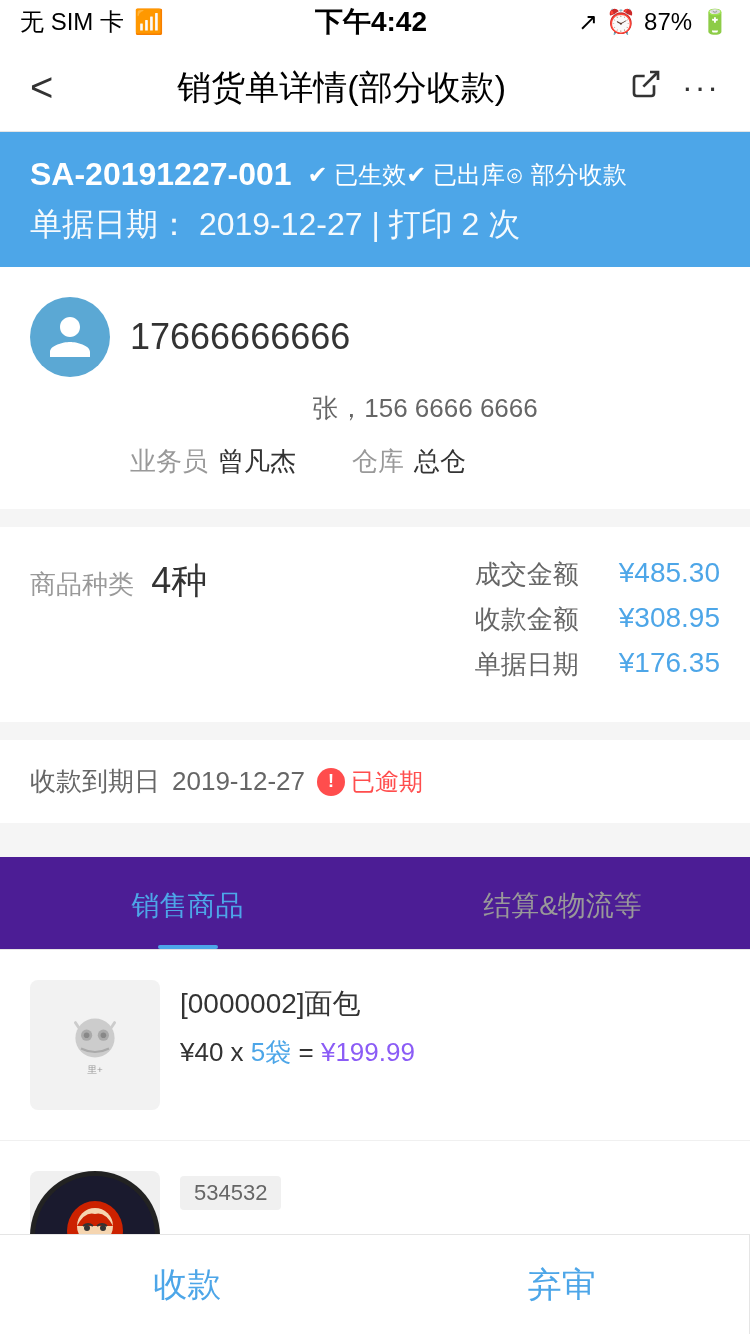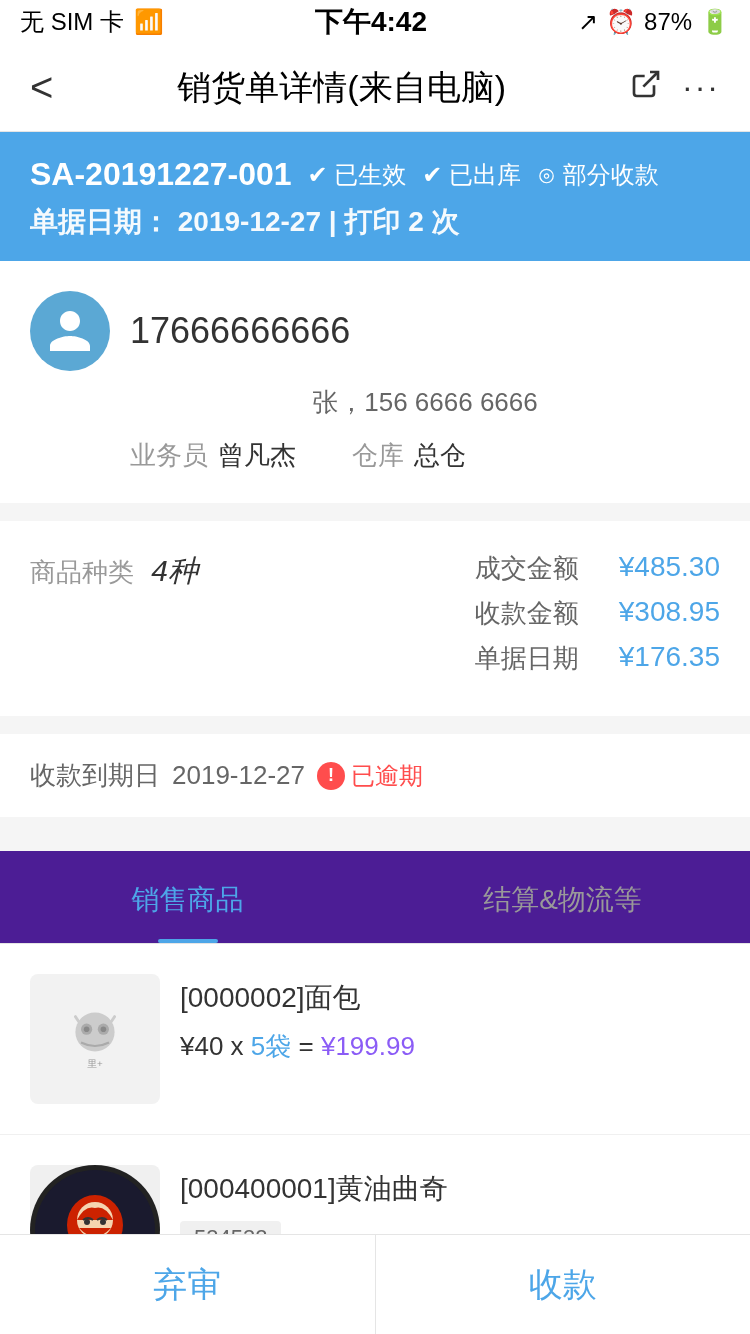--- a/index.html
+++ b/index.html
@@ -57,35 +57,33 @@
       gap: 16px;
       margin-bottom: 10px;
     }
     .order-id {
       font-size: 32px;
       font-weight: bold;
       color: #fff;
     }
     .status-badges {
       display: flex;
-      gap: 16px;
       align-items: center;
     }
     .badge {
       font-size: 24px;
       color: #fff;
       display: flex;
       align-items: center;
       gap: 4px;
     }
     .order-date {
-      font-size: 28px;
+      font-size: 32px;
       color: #fff;
       opacity: 0.95;
-      font-weight: bold;
     }
 
     
     .customer-section {
       background: #fff;
       padding: 30px;
       margin-bottom: 2px;
       text-align: center;
     }
     .customer-row {
@@ -135,21 +133,21 @@
     .summary-section {
       background: #fff;
       padding: 30px;
       margin-bottom: 2px;
       display: flex;
       justify-content: space-between;
       align-items: flex-start;
     }
     .summary-left { font-size: 26px; color: #333; }
     .summary-left-label { color: #999; }
-    .summary-left-value { font-size: 30px; margin-left: 10px; font-style: italic; }
+    .summary-left-value { font-size: 36px; margin-left: 10px; }
     .summary-right { text-align: right; }
     .summary-row {
       display: flex;
       justify-content: space-between;
       gap: 40px;
       margin-bottom: 10px;
       font-size: 26px;
     }
     .summary-row-label { color: #666; }
     .summary-row-value { color: #4da6e8; font-size: 28px; }
@@ -318,21 +316,21 @@
   <div class="status-bar-right">
     <span>↗</span>
     <span>⏰</span>
     <span>87%</span>
     <span>🔋</span>
   </div>
 </div>
 
 <div class="nav-bar">
   <span class="nav-back">&lt;</span>
-  <span class="nav-title">销货单详情(来自电脑)</span>
+  <span class="nav-title">销货单详情(部分收款)</span>
   <div class="nav-actions">
     <span style="font-size:32px; color:#333;">
       <svg width="32" height="32" viewBox="0 0 24 24" fill="none" stroke="#333" stroke-width="2">
         <path d="M18 13v6a2 2 0 01-2 2H5a2 2 0 01-2-2V8a2 2 0 012-2h6"></path>
         <polyline points="15 3 21 3 21 9"></polyline>
         <line x1="10" y1="14" x2="21" y2="3"></line>
       </svg>
     </span>
     <span style="font-size:32px; color:#333; letter-spacing:2px;">···</span>
   </div>
@@ -469,37 +467,34 @@
           <path d="M62 50 Q67 46 72 50" stroke="#333" stroke-width="2" fill="none"></path>
           <circle cx="52" cy="52" r="3" fill="#333"></circle>
           <circle cx="68" cy="52" r="3" fill="#333"></circle>
 
           <ellipse cx="60" cy="90" rx="22" ry="20" fill="#222"></ellipse>
           <text x="60" y="115" text-anchor="middle" font-size="8" fill="#666">branded</text>
         </svg>
       </div>
     </div>
     <div class="product-info">
-      <div class="product-name">
-        <span>[000400001]</span>黄油曲奇
-      </div>
       <div style="margin-bottom:14px;">
         <span class="product-tag">534532</span>
       </div>
       <div class="product-price">
         <span>¥23 x </span>
         <span class="product-price-qty">0.36个</span>
         <span> = </span>
         <span class="product-price-highlight">¥8.28</span>
       </div>
     </div>
   </div>
 
 </div>
 
 <div class="bottom-bar">
+  <div class="bottom-btn bottom-btn-right">
+    <span>收款</span>
+  </div>
   <div class="bottom-btn bottom-btn-left">
     <span>弃审</span>
   </div>
-  <div class="bottom-btn bottom-btn-right">
-    <span>收款</span>
-  </div>
 </div>
 
 </body></html>

